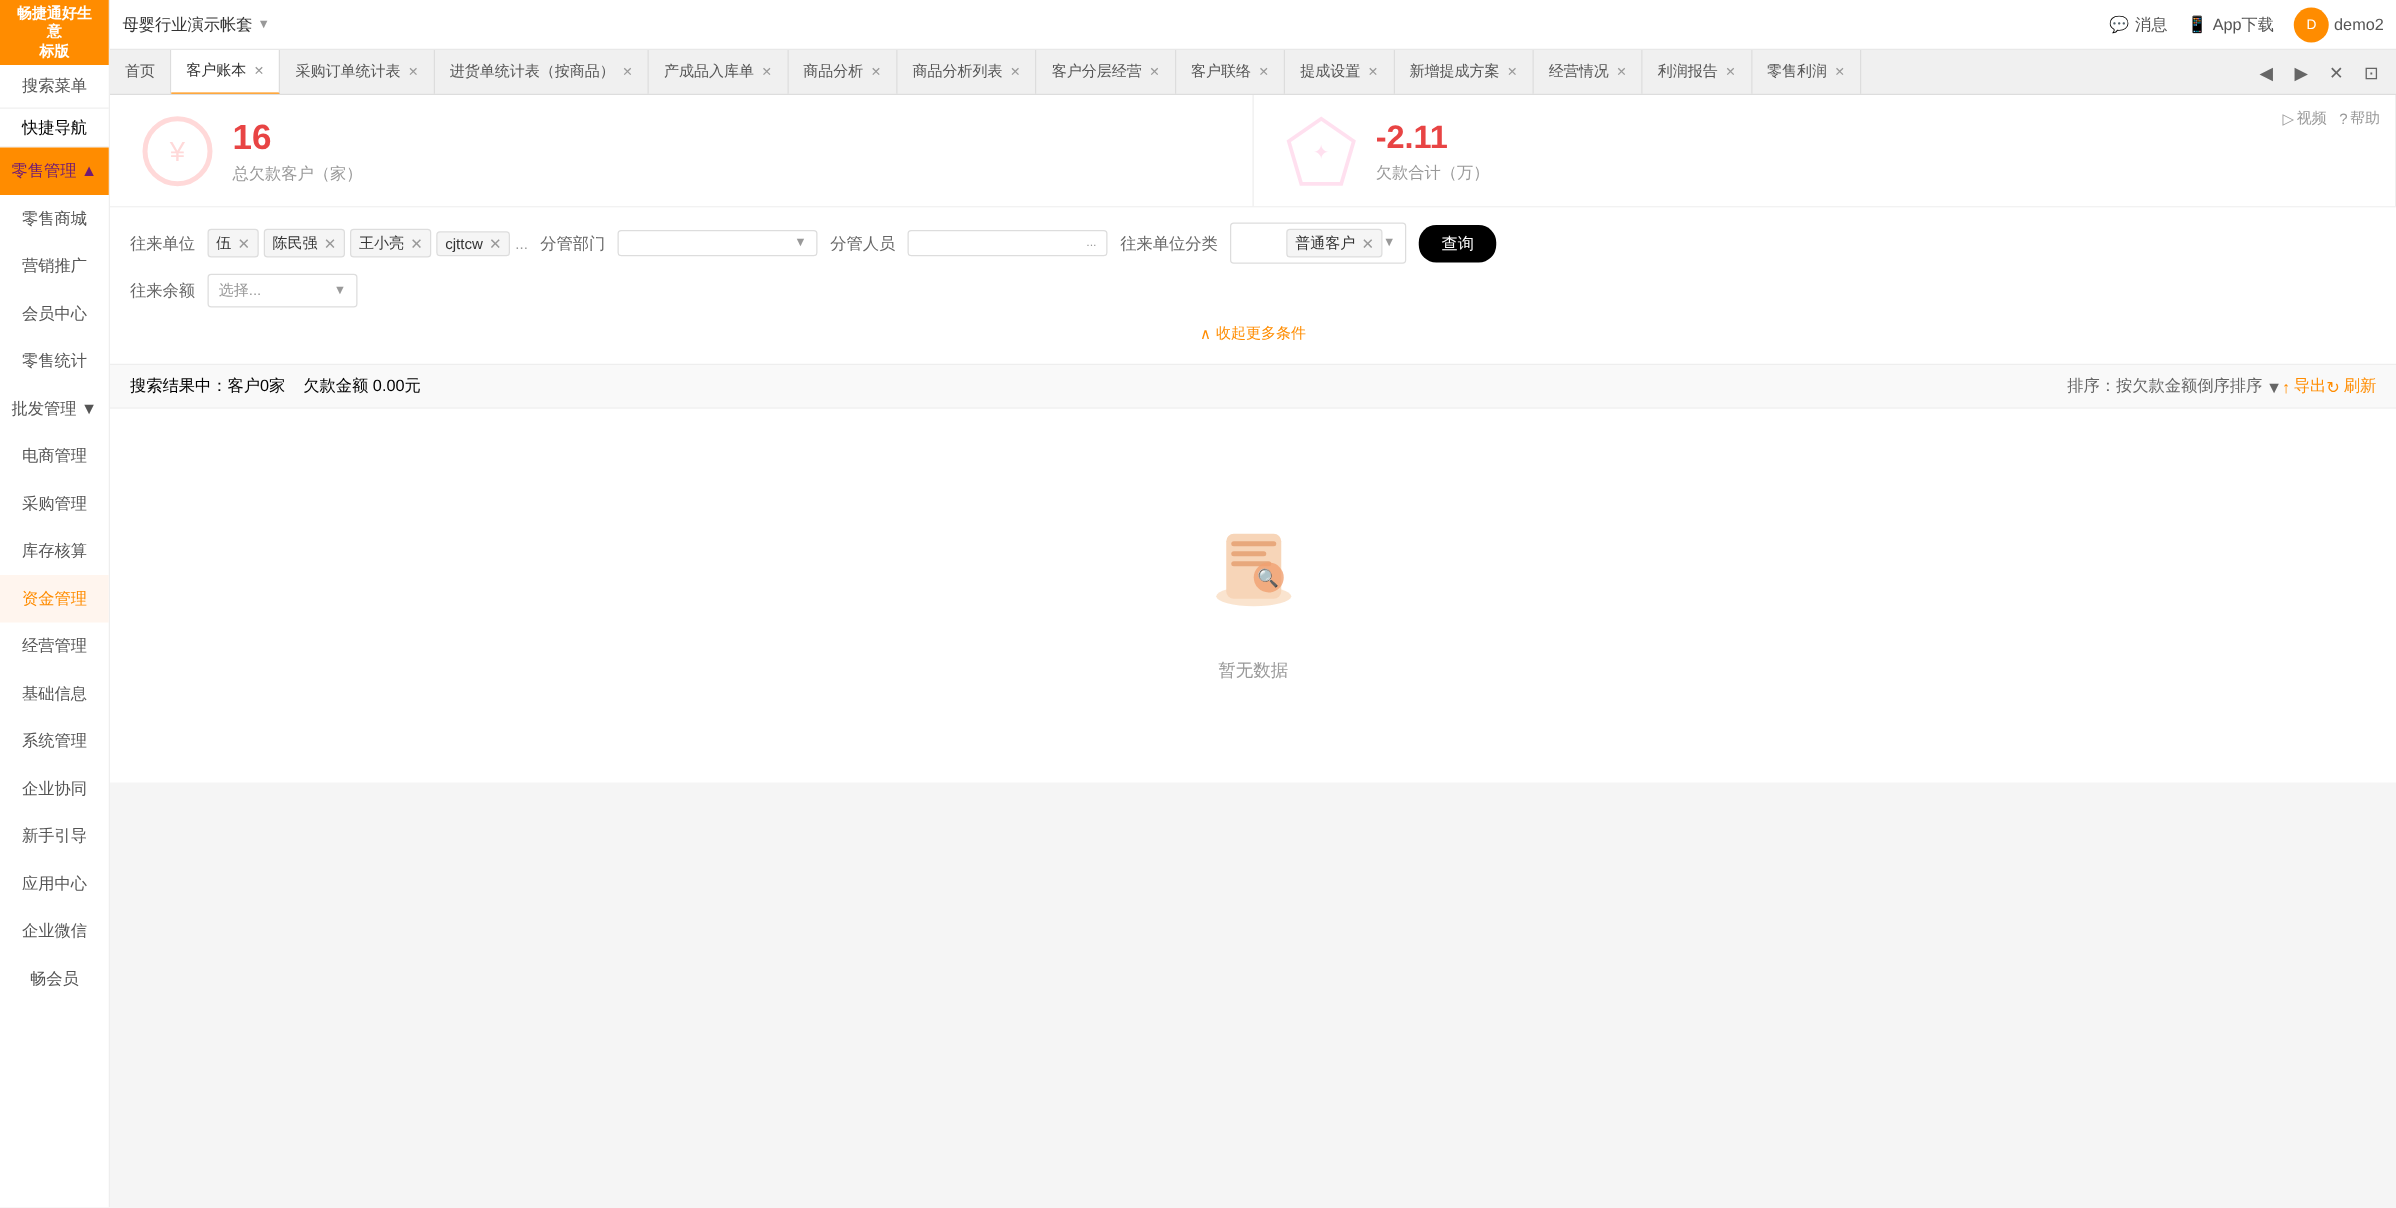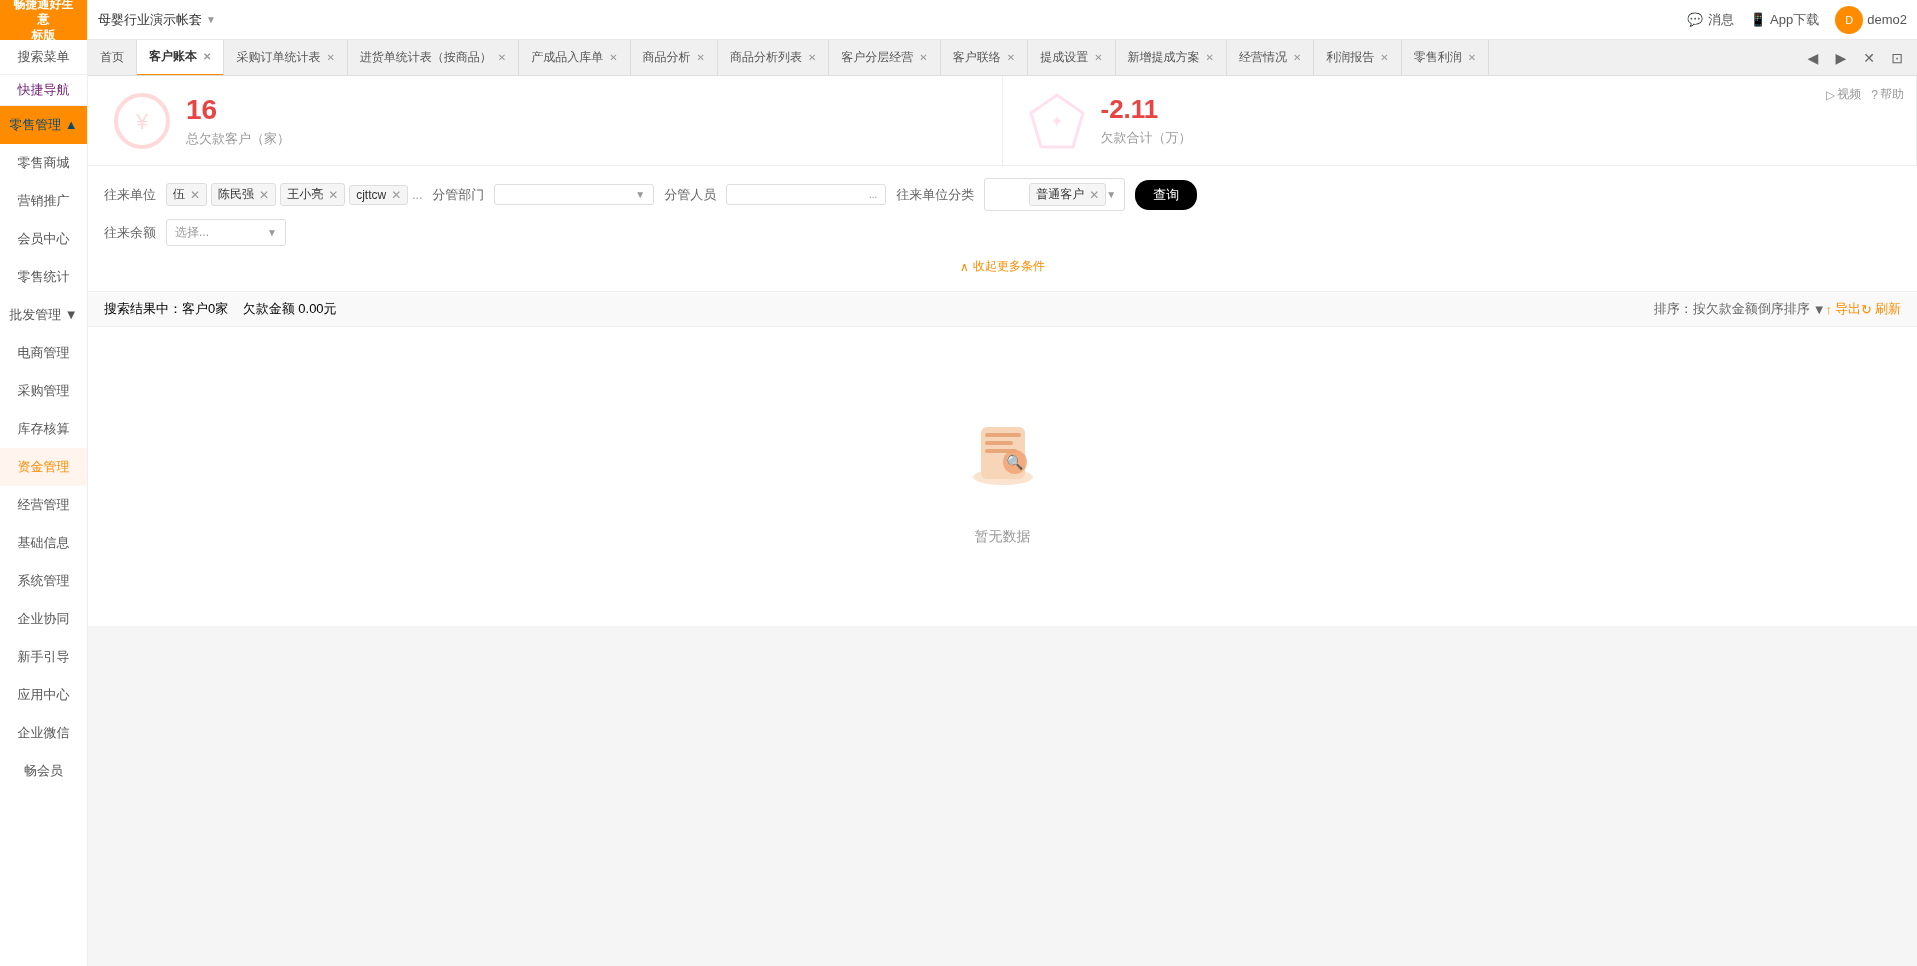--- a/index.html
+++ b/index.html
@@ -1,43 +1,43 @@
 <!DOCTYPE html>
 <html><head>
   <meta charset="utf-8">
   <style>
     * { box-sizing: border-box; margin: 0; padding: 0; }
     body { font-family: "Microsoft YaHei", "PingFang SC", Arial, sans-serif; font-size: 13px; background: #f5f5f5; display: flex; height: 100vh; overflow: hidden; }
 
     
     .sidebar { width: 88px; background: #fff; display: flex; flex-direction: column; border-right: 1px solid #eee; flex-shrink: 0; }
-    .sidebar-logo { background: #ff8c00; padding: 10px 8px; display: flex; flex-direction: column; align-items: center; height: 40px; justify-content: center; }
+    .sidebar-logo { background: #ff8c00; padding: 10px 8px; display: flex; flex-direction: column; align-items: center; height: 52px; justify-content: center; }
     .sidebar-logo-text { color: #fff; font-size: 12px; font-weight: bold; line-height: 1.3; text-align: center; }
     .sidebar-search { padding: 8px 1px; text-align: center; color: #555; font-size: 13px; cursor: pointer; border-bottom: 1px solid #f0f0f0; }
-    .sidebar-nav { padding: 6px 0; text-align: center; color: #701a75; font-size: 13px; cursor: pointer; border-bottom: 1px solid #f0f0f0; }
+    .sidebar-nav { padding: 6px 0; text-align: center; color: #000000; font-size: 13px; cursor: pointer; border-bottom: 1px solid #f0f0f0; }
     .sidebar-item { padding: 10px 0; text-align: center; color: #555; font-size: 13px; cursor: pointer; }
-    .sidebar-item.active { background: #ff8c00; color: #0c4a6e; }
+    .sidebar-item.active { background: #ff8c00; color: #701a75; }
     .sidebar-item.active-sub { background: #fff5ee; color: #ff8c00; }
 
     
     .main { flex: 1; display: flex; flex-direction: column; overflow: hidden; justify-content: space-between; }
 
     
     .topbar { height: 40px; background: #fff; border-bottom: 1px solid #e8e8e8; display: flex; align-items: center; padding: 0 10px; justify-content: space-between; flex-shrink: 0; }
     .topbar-left { display: flex; align-items: center; gap: 6px; }
     .topbar-selector { display: flex; align-items: center; gap: 4px; font-size: 13px; color: #333; cursor: pointer; }
     .topbar-selector-arrow { color: #999; font-size: 10px; }
     .topbar-right { display: flex; align-items: center; gap: 16px; color: #555; font-size: 13px; }
     .topbar-right-item { display: flex; align-items: center; gap: 4px; cursor: pointer; }
     .avatar { width: 28px; height: 28px; border-radius: 50%; background: #ff8c00; color: #fff; display: flex; align-items: center; justify-content: center; font-size: 11px; }
 
     
     .nav-tabs { height: 36px; background: #f0f0f0; display: flex; align-items: center; border-bottom: 1px solid #ddd; flex-shrink: 0; overflow: hidden; }
     .nav-tab { height: 36px; padding: 0 12px; display: flex; align-items: center; gap: 4px; font-size: 12px; color: #555; cursor: pointer; border-right: 1px solid #ddd; white-space: nowrap; flex-shrink: 0; }
-    .nav-tab.active { background: #fff; color: #333; font-weight: bold; border-bottom: 2px solid #ff8c00; }
+    .nav-tab.active { background: #fff; color: #333; font-weight: normal; border-bottom: 2px solid #ff8c00; }
     .nav-tab-close { color: #999; font-size: 10px; margin-left: 2px; }
     .nav-tabs-actions { display: flex; align-items: center; margin-left: auto; gap: 4px; padding: 0 8px; }
     .nav-tabs-btn { width: 24px; height: 24px; display: flex; align-items: center; justify-content: center; cursor: pointer; color: #666; font-size: 14px; }
 
     
     .content { flex: 1; overflow-y: auto; background: #f5f5f5; }
 
     
     .stats-bar { display: flex; background: #fff; border-bottom: 1px solid #eee; height: 90px; }
     .stat-item { flex: 1; display: flex; align-items: center; padding: 15px 24px; border-right: 1px solid #eee; position: relative; }

